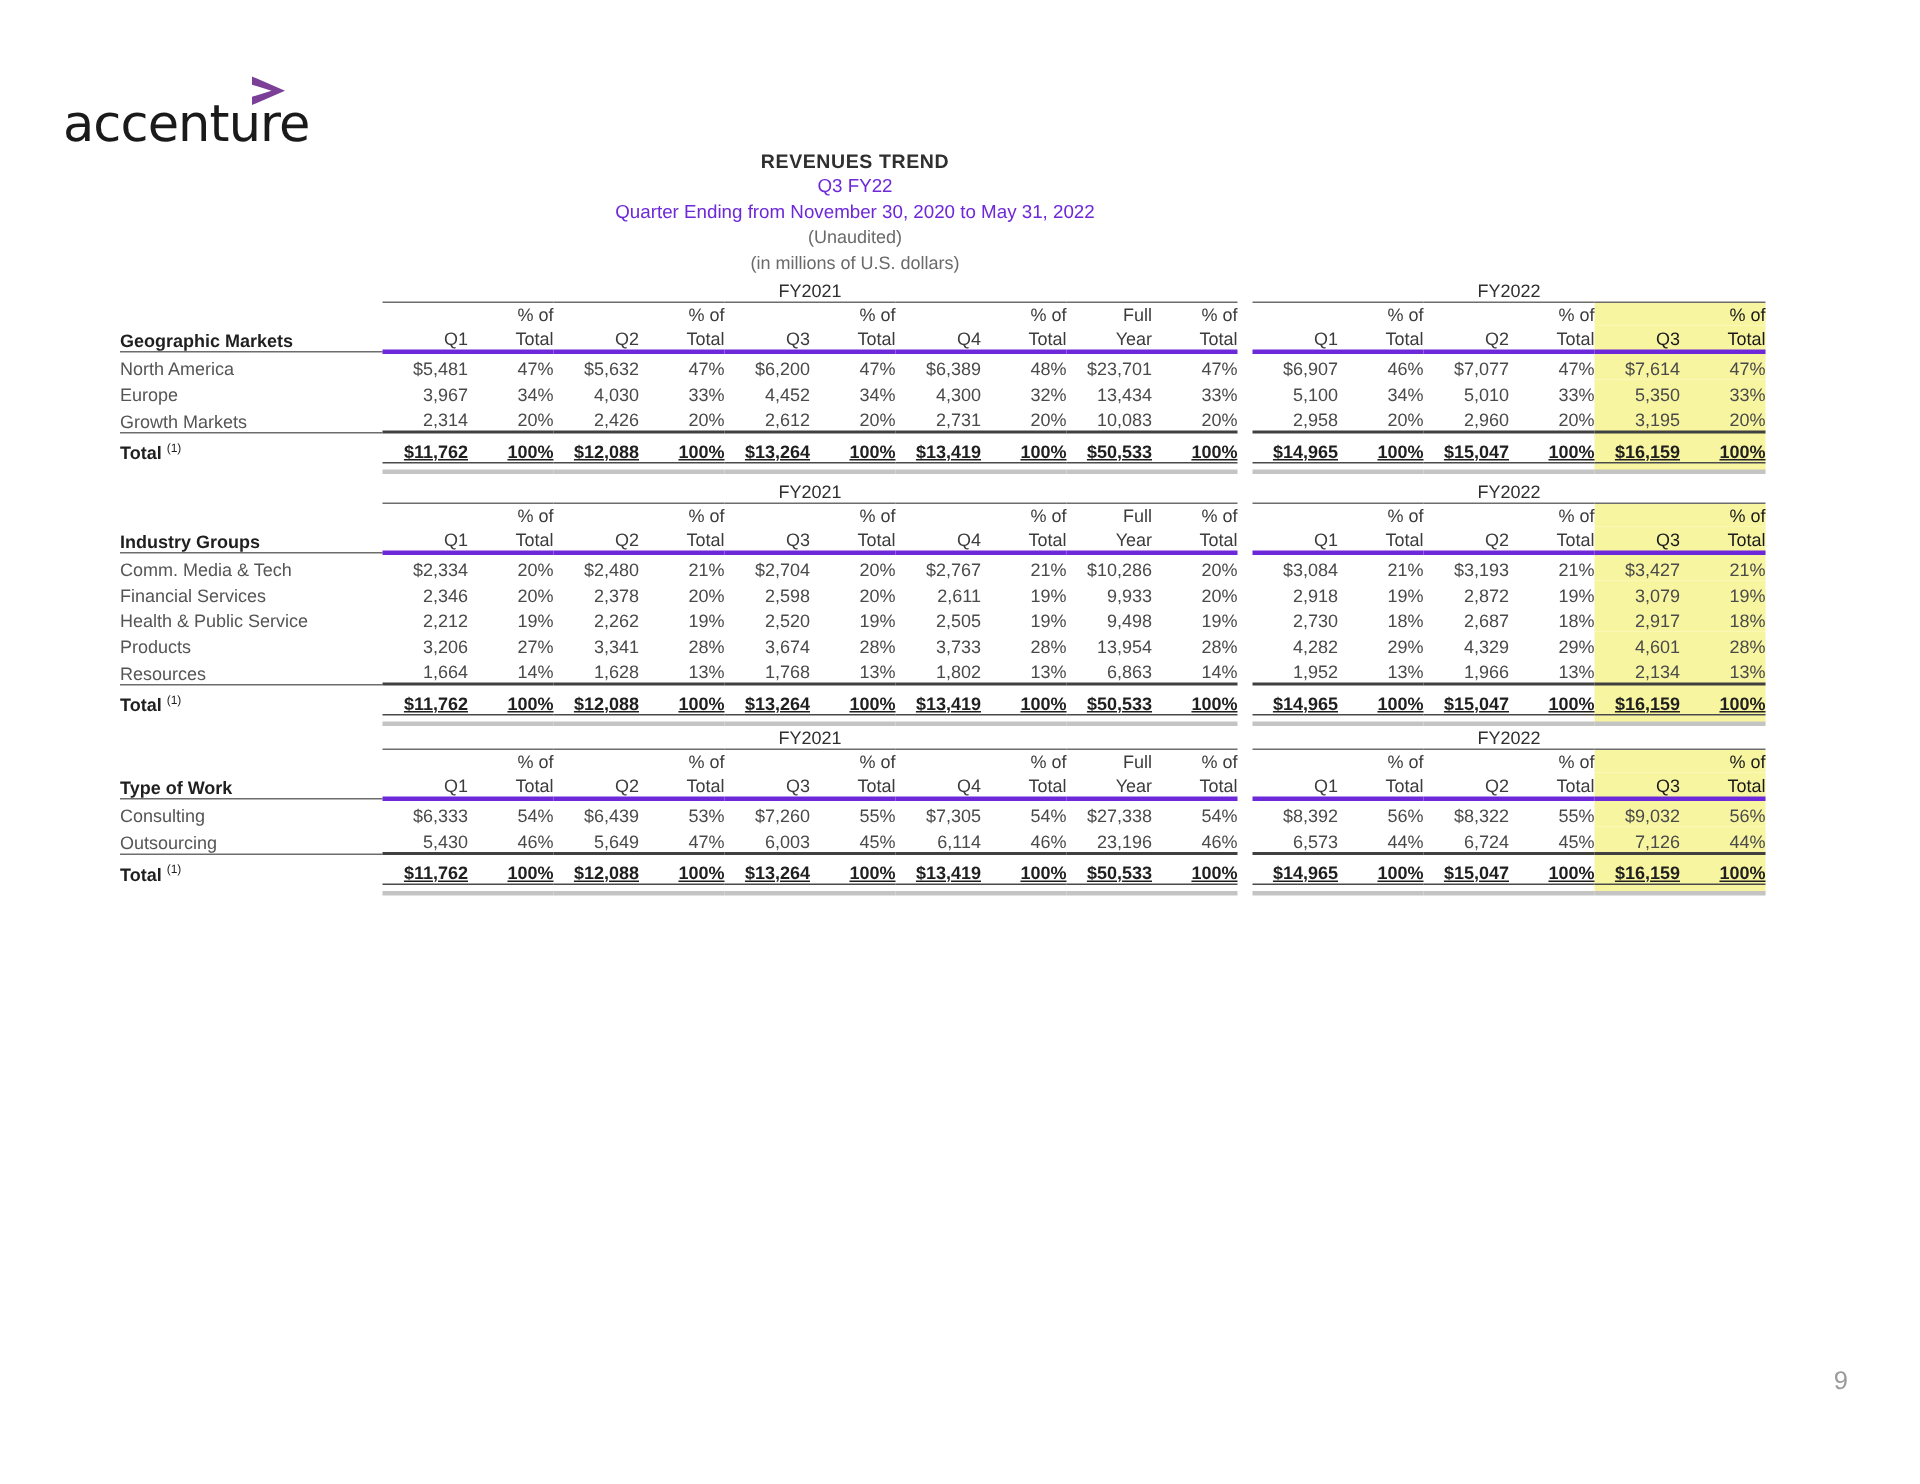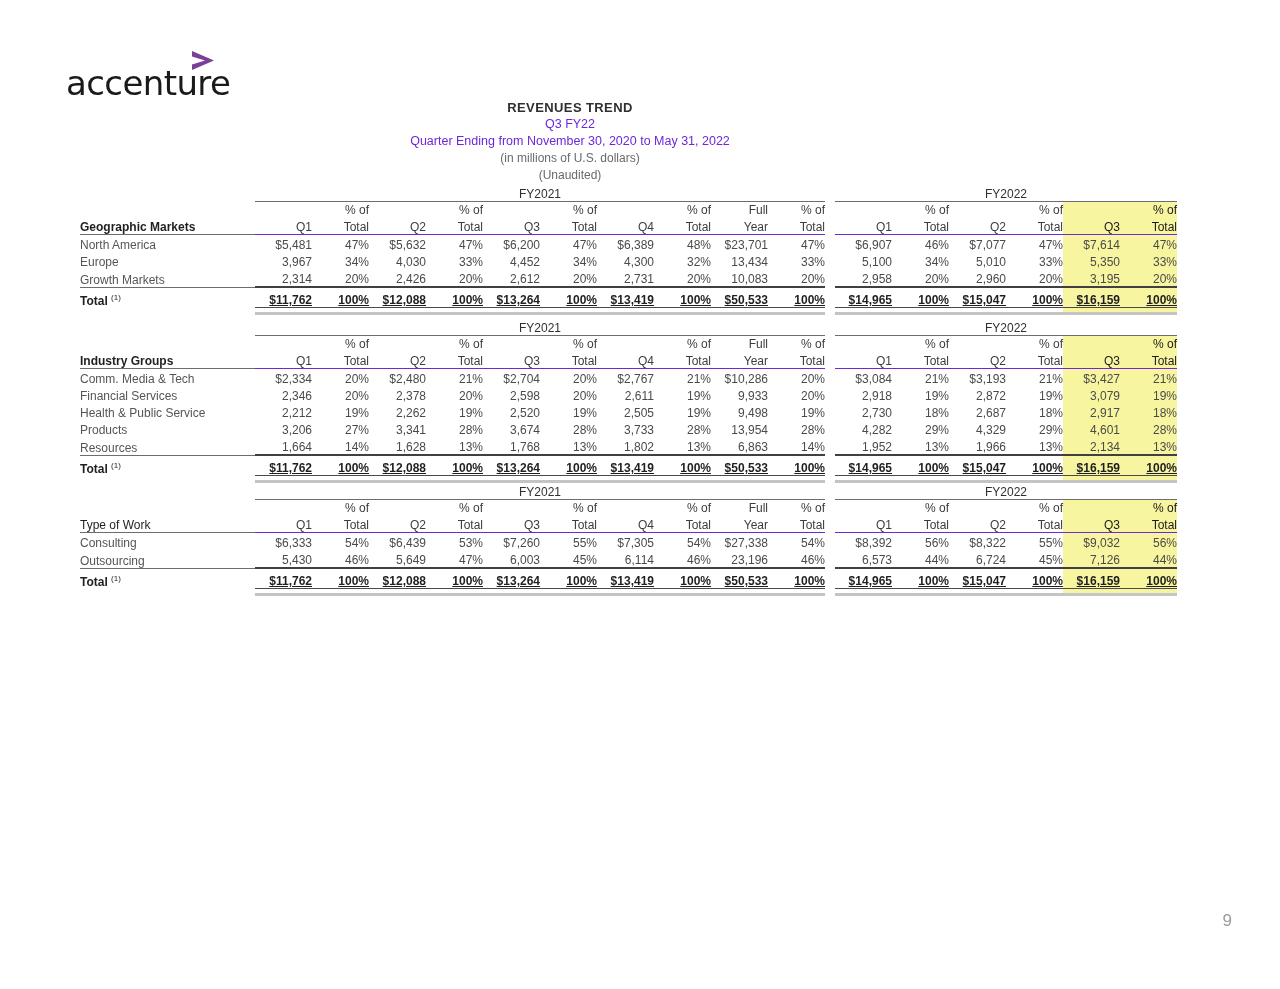--- a/index.html
+++ b/index.html
@@ -16,21 +16,20 @@
     overflow: hidden;
   }
 
   
   #logo {
     position: absolute;
     left: 42px;
     top: 48px;
     width: 300px;
     height: 60px;
-    margin-left: 24px;
   }
   #logo .word {
     position: absolute;
     left: 0;
     top: 18px;
     font-family: "DejaVu Sans", sans-serif;
     font-size: 34px;
     font-weight: 400;
     letter-spacing: -0.6px;
     color: #1a1a1a;
@@ -105,21 +104,21 @@
   .yr {
     text-align: center;
     font-size: 12px;
     color: #2f2f2f;
     height: 15px;
     padding-bottom: 1px;
   }
   tr.yr-row td.yr-line { border-bottom: 1px solid #6d6d6d; }
 
   
-  .hd-ul { border-bottom: 1px solid #6d28d9; }
+  .hd-ul { border-bottom: 3px solid #6d28d9; }
 
   
   .lbl-ul  { border-bottom: 1px solid #6d6d6d; }
 
   
   .rule-top { border-top: 2px solid #404040; text-decoration: underline; }
 
   
   tr.total-row td { font-weight: bold; color: #1f1f1f; height: 19px; }
   tr.total-row td.num, tr.total-row td.lbl { border-bottom: 1px solid #4a4a4a; }
@@ -148,22 +147,22 @@
   <div class="word">accenture</div>
   <svg class="arrow" viewBox="0 0 26 22">
     <polygon points="2,1 24,10.5 2,20 2,14.5 15,10.5 2,6.5" fill="#7b3f98"></polygon>
   </svg>
 </div>
 
 <div id="title-block">
   <div class="t-main">REVENUES TREND</div>
   <div class="t-sub">Q3 FY22</div>
   <div class="t-sub">Quarter Ending from November 30, 2020 to May 31, 2022</div>
+  <div class="t-small">(Unaudited)</div>
   <div class="t-small">(in millions of U.S. dollars)</div>
-  <div class="t-small">(Unaudited)</div>
 </div>
 
 <div class="tbl-wrap" id="tbl-geo">
     <table class="fin">
       <colgroup>
         <col class="c-label">
         <col class="c-val">
         <col class="c-val">
         <col class="c-val">
         <col class="c-val">
@@ -586,21 +585,21 @@
           <td class="hd">% of</td>
           <td></td>
           <td class="hd"></td>
           <td class="hd">% of</td>
           <td class="hd"></td>
           <td class="hd">% of</td>
           <td class="hd hl-b"></td>
           <td class="hd hl-b">% of</td>
         </tr>
         <tr>
-          <td class="lbl lbl-ul" style="font-weight:normal;color:#1f1f1f;">Type of Work</td>
+          <td class="lbl lbl-ul" style="font-weight:bold;color:#1f1f1f;">Type of Work</td>
           <td class="hd hd-ul">Q1</td>
           <td class="hd hd-ul">Total</td>
           <td class="hd hd-ul">Q2</td>
           <td class="hd hd-ul">Total</td>
           <td class="hd hd-ul">Q3</td>
           <td class="hd hd-ul">Total</td>
           <td class="hd hd-ul">Q4</td>
           <td class="hd hd-ul">Total</td>
           <td class="hd hd-ul">Year</td>
           <td class="hd hd-ul">Total</td>

